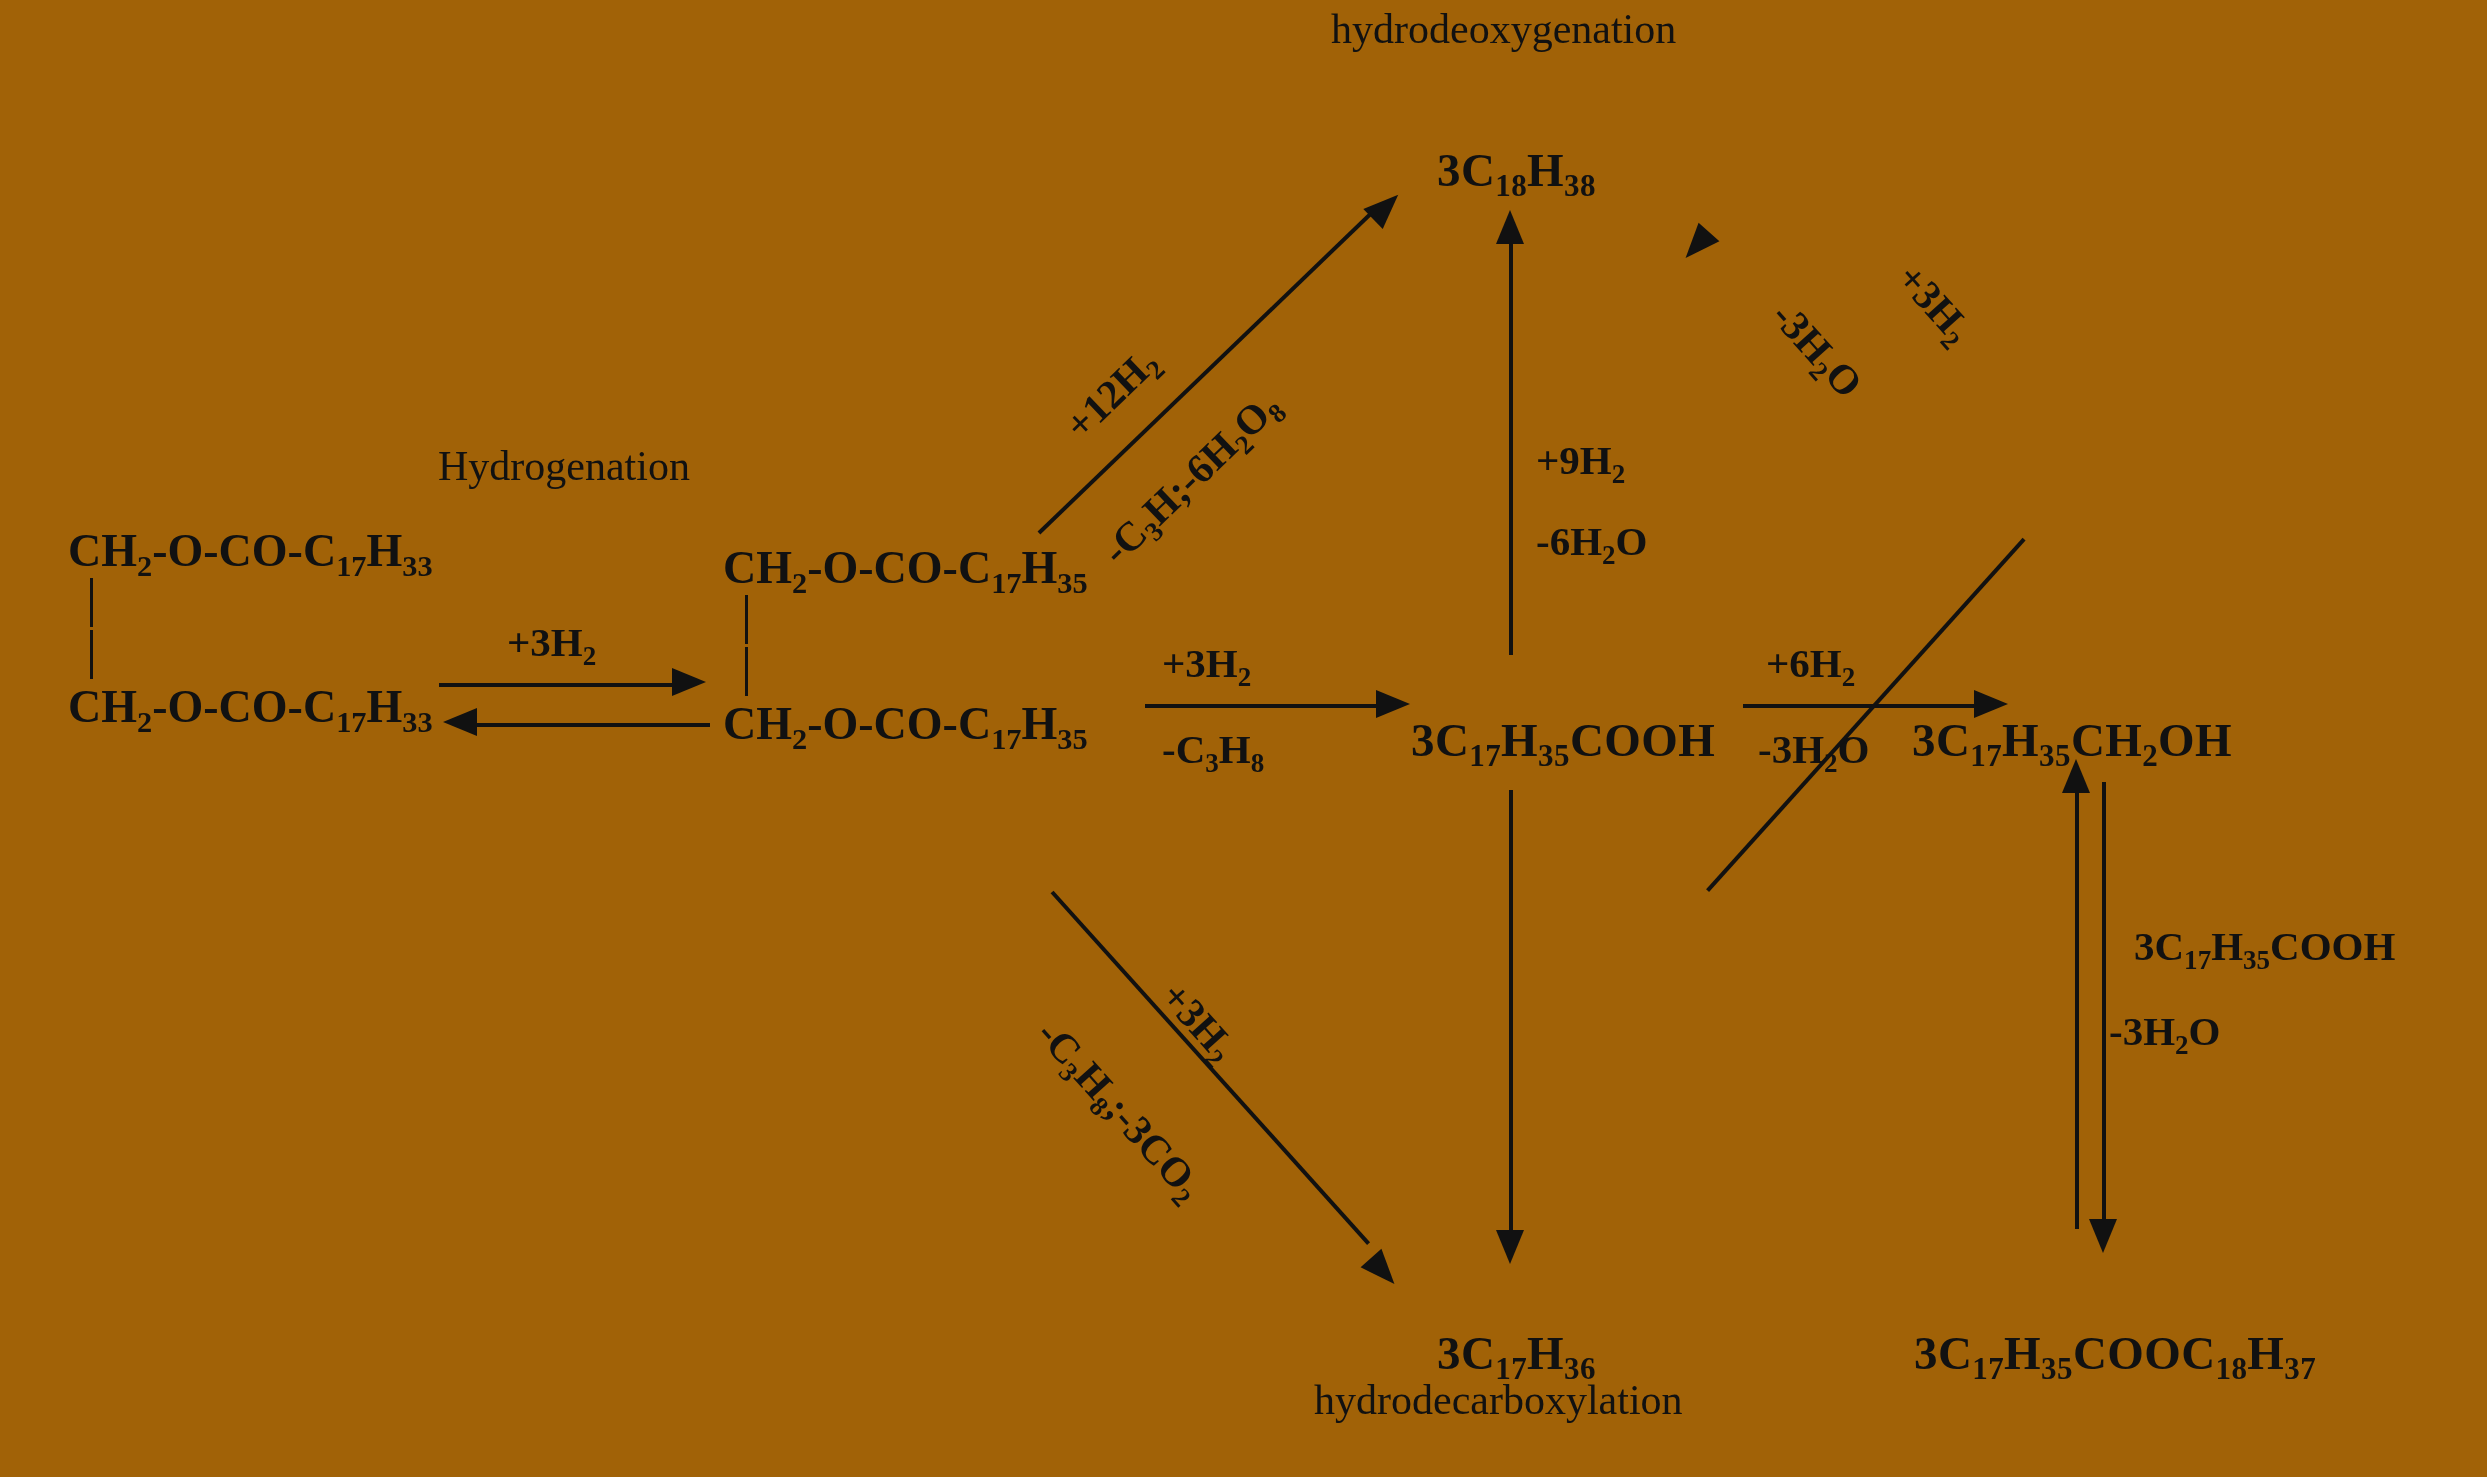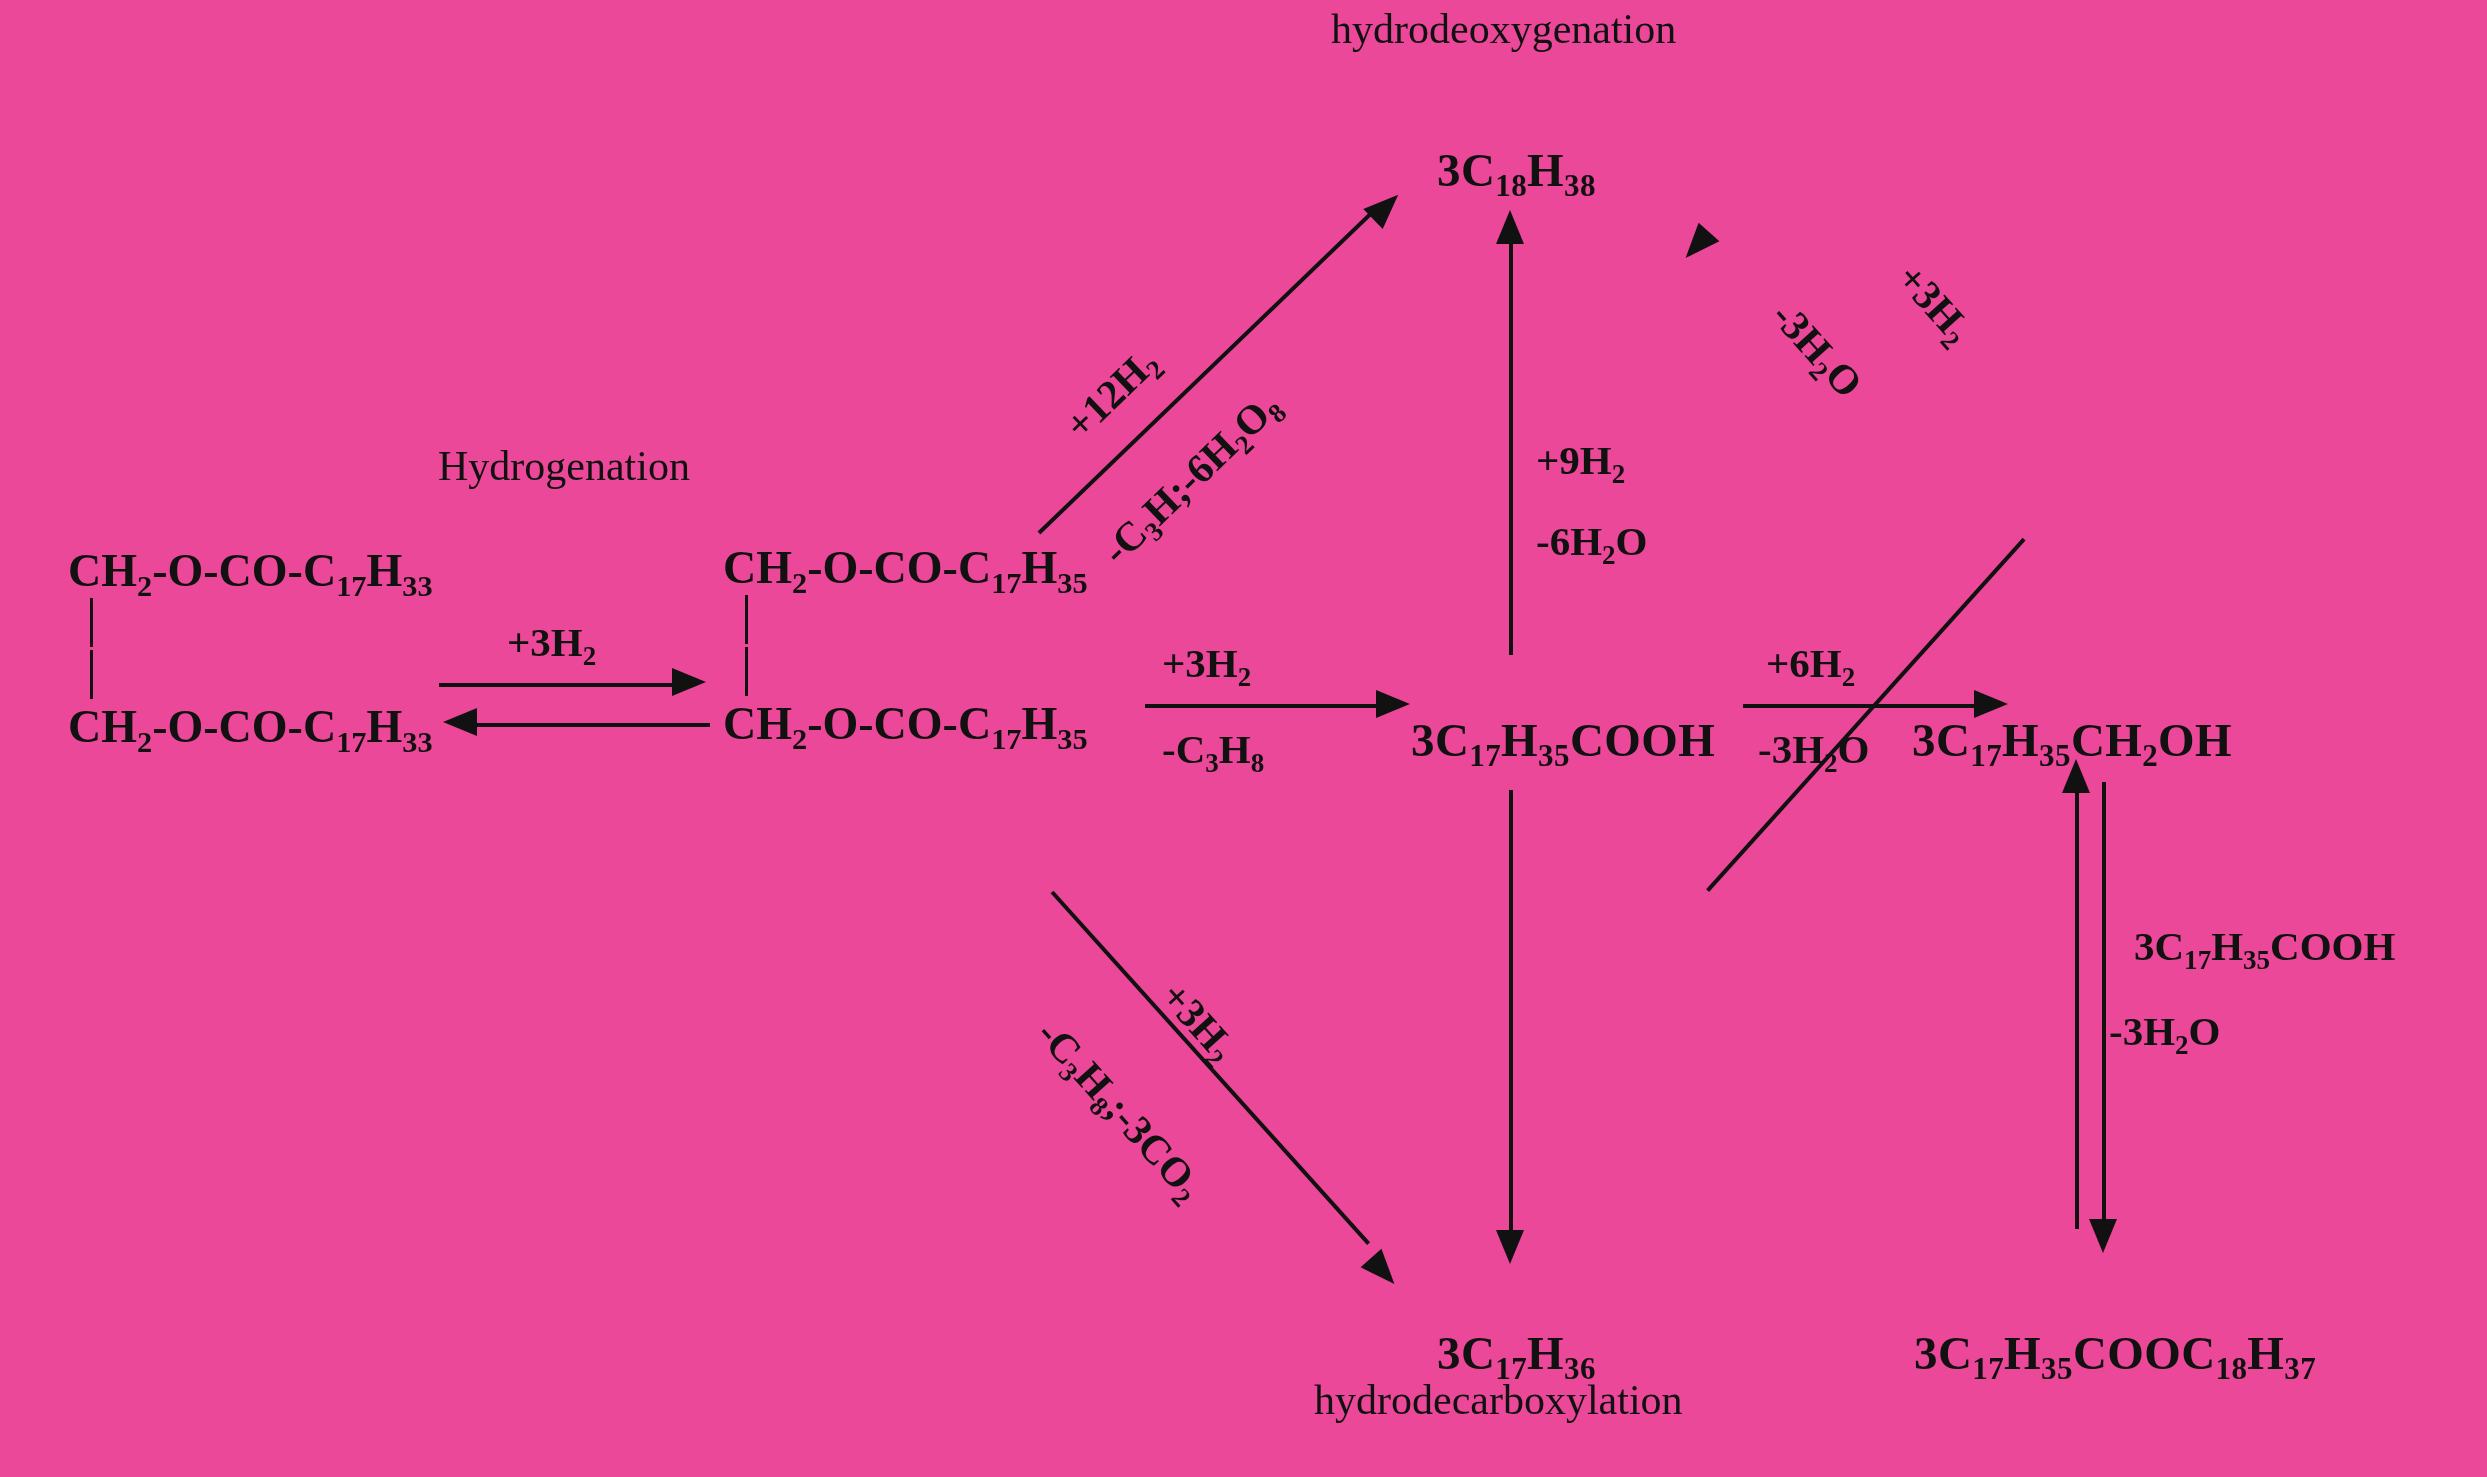--- a/index.html
+++ b/index.html
@@ -5,21 +5,21 @@
   html,body{margin:0;padding:0;background:#ffffff;}
   body{
     font-family:"Liberation Serif","DejaVu Serif",serif;
     color:#111111;
     -webkit-font-smoothing:antialiased;
   }
   #stage{
     position:relative;
     width:2487px;
     height:1477px;
-    background:#ec4899;
+    background:#a16207;
     overflow:hidden;
   }
   
   .lbl{position:absolute;white-space:nowrap;line-height:1.05;}
   .formula{
     font-weight:bold;
     font-size:46px;
     letter-spacing:0.4px;
     margin-top:40px;
   }
@@ -117,21 +117,21 @@
 <body>
 
 <div id="stage">
 
   <div class="lbl plain" style="left:1331px;top:6.8px;">hydrodeoxygenation</div>
 
   <div class="lbl plain" style="left:1314px;top:1378px;">hydrodecarboxylation</div>
 
   <div class="lbl plain" style="left:438px;top:444px;">Hydrogenation</div>
 
-  <div class="tri" style="left:68px;top:524px;margin-top:20px;">
+  <div class="tri" style="left:68px;top:524px;">
     <div class="row"><span>CH</span><span class="sub">2</span><span>-O-CO-C</span><span class="sub">17</span><span>H</span><span class="sub">33</span></div>
     <div class="gap"></div>
     <div class="gap"></div>
     <div class="row"><span>CH</span><span class="sub">2</span><span>-O-CO-C</span><span class="sub">17</span><span>H</span><span class="sub">33</span></div>
   </div>
 
   <div class="lbl cond" style="left:507px;top:621px;"><span>+3H</span><span class="sub">2</span></div>
 
   <div class="hline" style="left:439px;top:683px;width:237px;"></div>
   <div class="head right" style="left:672px;top:668px;"></div>

